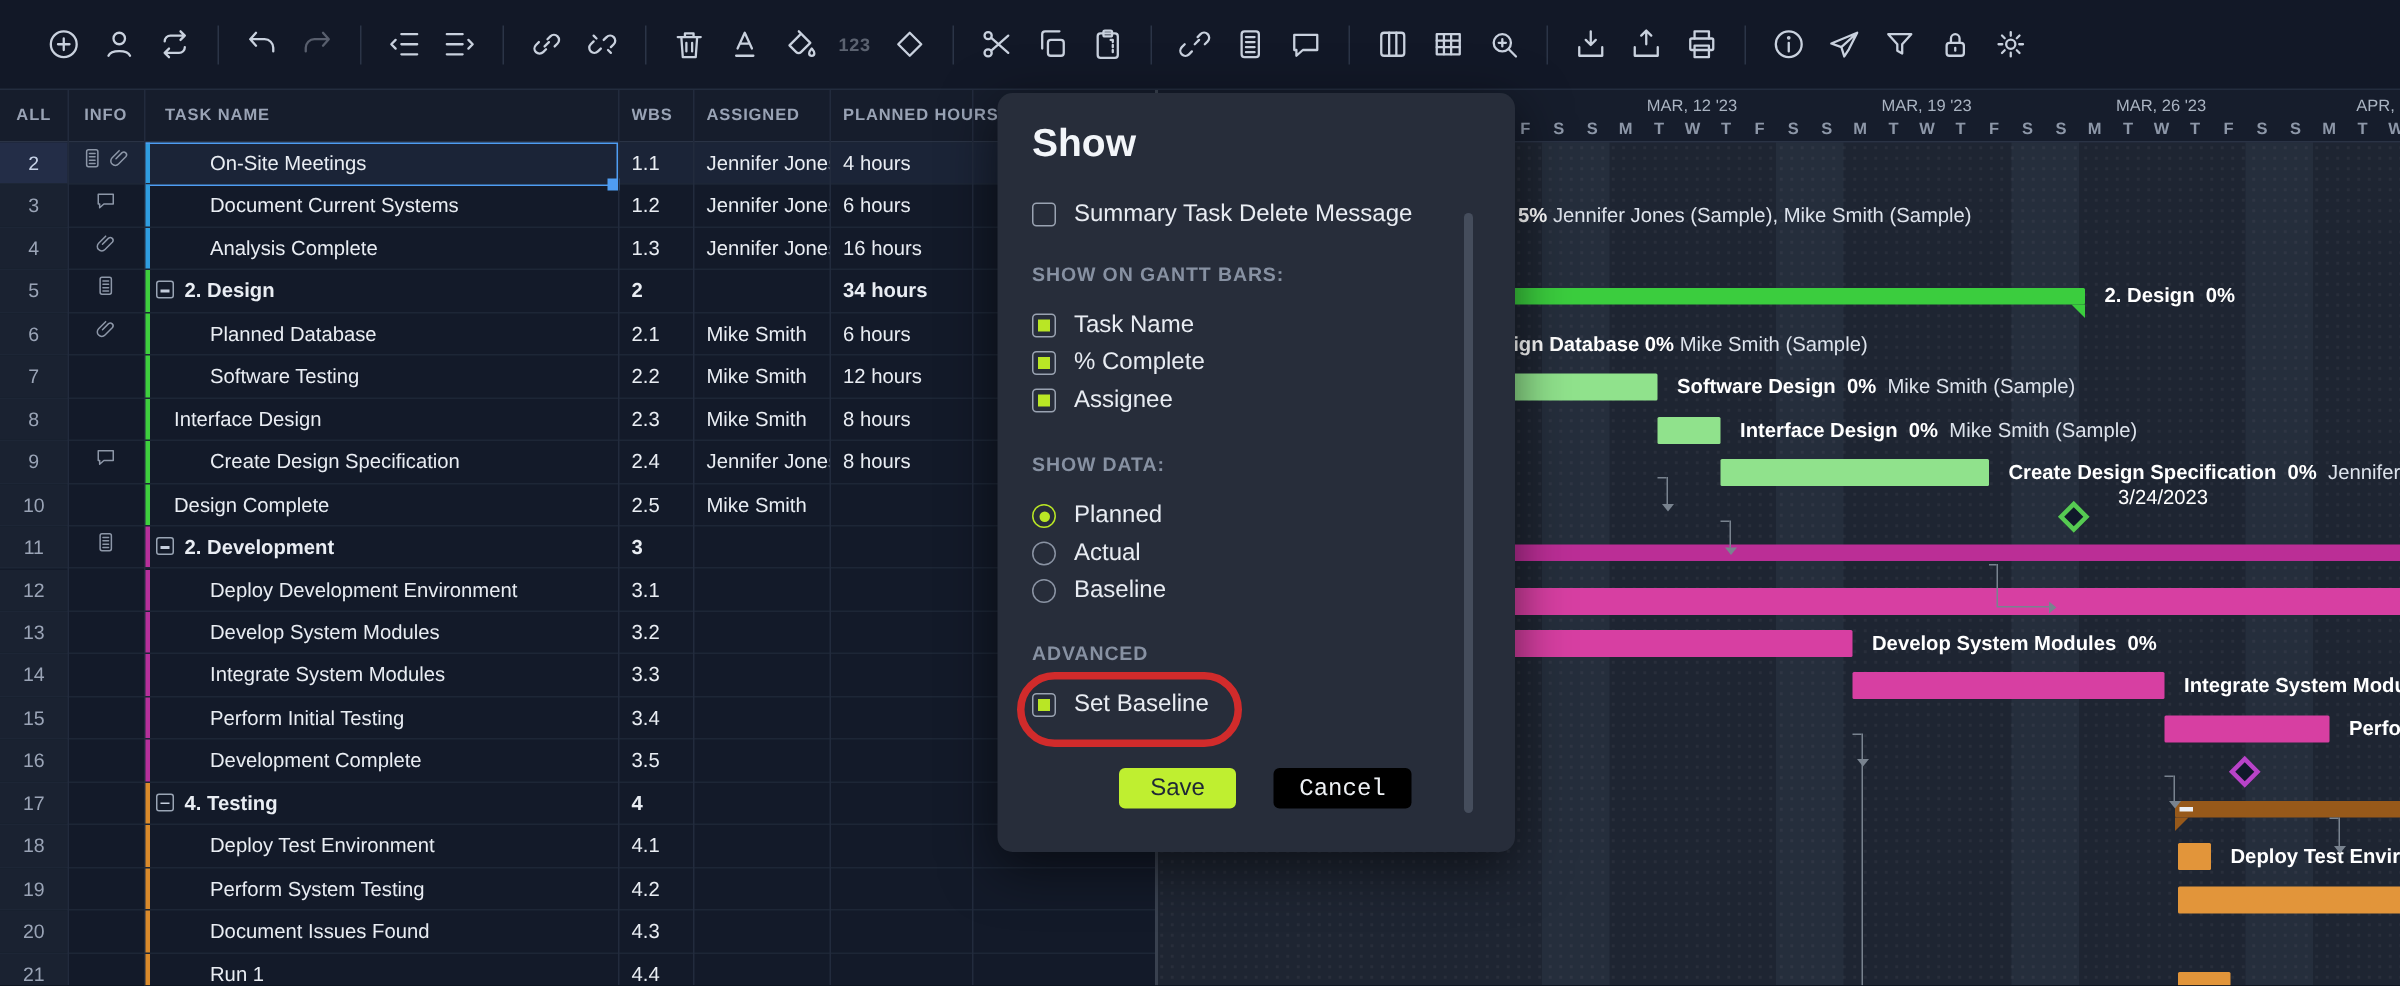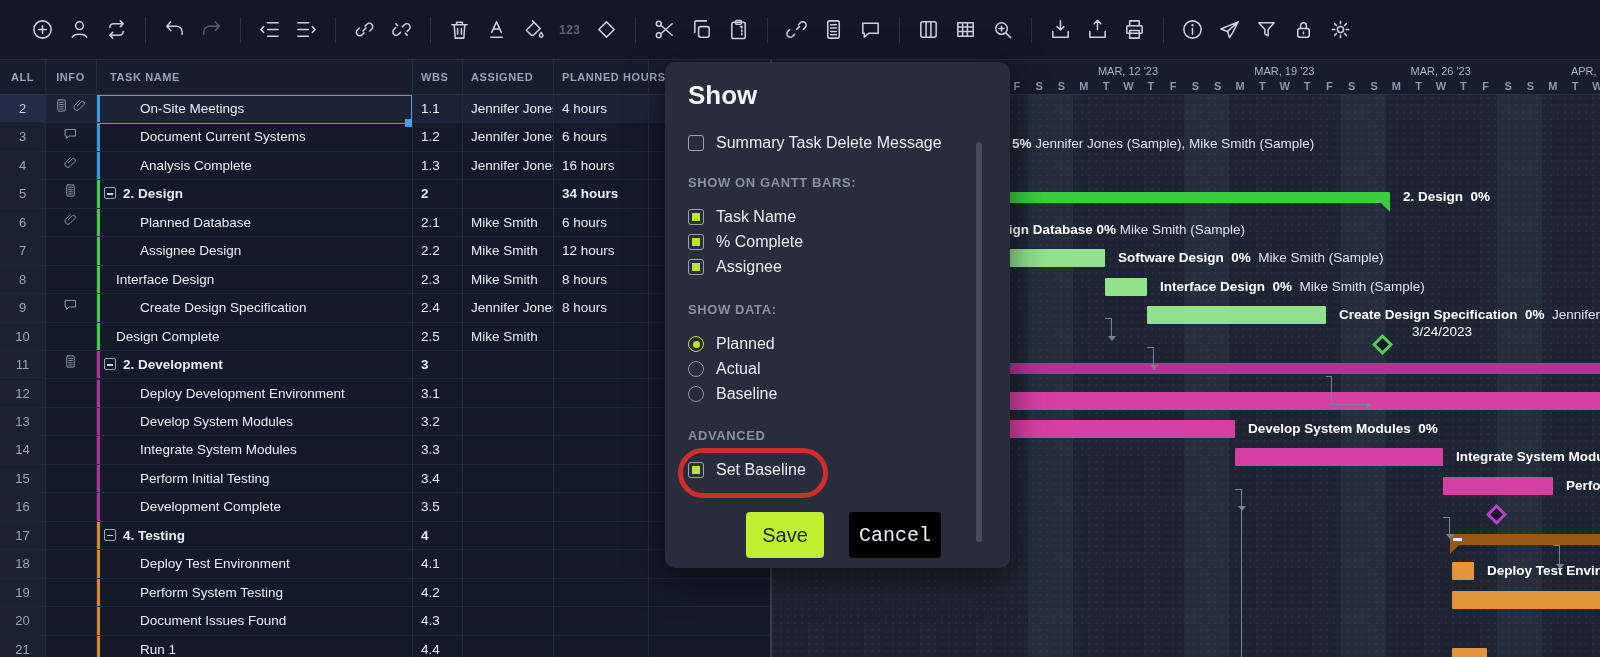--- a/index.html
+++ b/index.html
@@ -68,21 +68,21 @@
     border-radius:10px; box-shadow:0 10px 36px rgba(0,0,0,.55); z-index:10; }
   #dlg-title { position:absolute; left:23px; top:18px; font-size:26px; font-weight:700; color:#f2f5f9; }
   .dlg-section { position:absolute; left:23px; font-size:13px; font-weight:700; color:#8791a2; letter-spacing:.6px; }
   .dlg-item { position:absolute; left:23px; display:flex; align-items:center; gap:12px; font-size:16px; color:#e8ecf2; cursor:pointer; }
   .cbx { width:16px; height:16px; border:1.5px solid #9aa3b2; border-radius:3px; background:transparent; position:relative; flex:0 0 auto; }
   .cbx.on::after { content:""; position:absolute; left:3px; top:3px; width:8px; height:8px; background:#b9e625; }
   .rdo { width:16px; height:16px; border:1.5px solid #8a93a3; border-radius:50%; position:relative; flex:0 0 auto; }
   .rdo.on { border-color:#b9e625; }
   .rdo.on::after { content:""; position:absolute; left:3.5px; top:3.5px; width:7px; height:7px; border-radius:50%; background:#b9e625; }
   #red-annot { position:absolute; left:13px; top:386px; width:150px; height:50px; border:5px solid #d12b2b; border-radius:25px; z-index:11; }
-  .dlg-btn { position:absolute; top:450px; height:46px; border:none; border-radius:4px; font-size:20px; font-family:inherit; cursor:pointer; }
+  .dlg-btn { position:absolute; top:450px; height:27px; border:none; border-radius:4px; font-size:16px; font-family:inherit; cursor:pointer; }
   #btn-save { left:81px; width:78px; background:#bfef30; color:#1f2736; font-weight:400; }
   #btn-cancel { left:184px; width:92px; background:#000000; color:#eef1f5;font-family:Liberation Mono, monospace; }
   #dlg-scroll { position:absolute; left:311px; top:80px; width:6px; height:400px; border-radius:3px; background:#454d5c; }
 </style>
 </head>
 <body>
 
 <div id="app">
   <div id="toolbar">
       <span class="tb-icon">
@@ -349,21 +349,21 @@
           </div>
           <div class="cell c-name " style="padding-left:44px"><span>Planned Database</span></div>
           <div class="cell c-wbs ">2.1</div>
           <div class="cell c-asg">Mike Smith</div>
           <div class="cell c-hrs ">6 hours</div>
           <div class="strip" style="background:#3ecf3e"></div>
         </div>
         <div class="trow" style="top: 177.25px; height: 28.45px;">
           <div class="cell c-num">7</div>
           <div class="cell c-info"></div>
-          <div class="cell c-name " style="padding-left:44px"><span>Assignee Design</span></div>
+          <div class="cell c-name " style="padding-left:44px"><span>Software Testing</span></div>
           <div class="cell c-wbs ">2.2</div>
           <div class="cell c-asg">Mike Smith</div>
           <div class="cell c-hrs ">12 hours</div>
           <div class="strip" style="background:#3ecf3e"></div>
         </div>
         <div class="trow" style="top: 205.7px; height: 28.45px;">
           <div class="cell c-num">8</div>
           <div class="cell c-info"></div>
           <div class="cell c-name " style="padding-left:20px"><span>Interface Design</span></div>
           <div class="cell c-wbs ">2.3</div>

